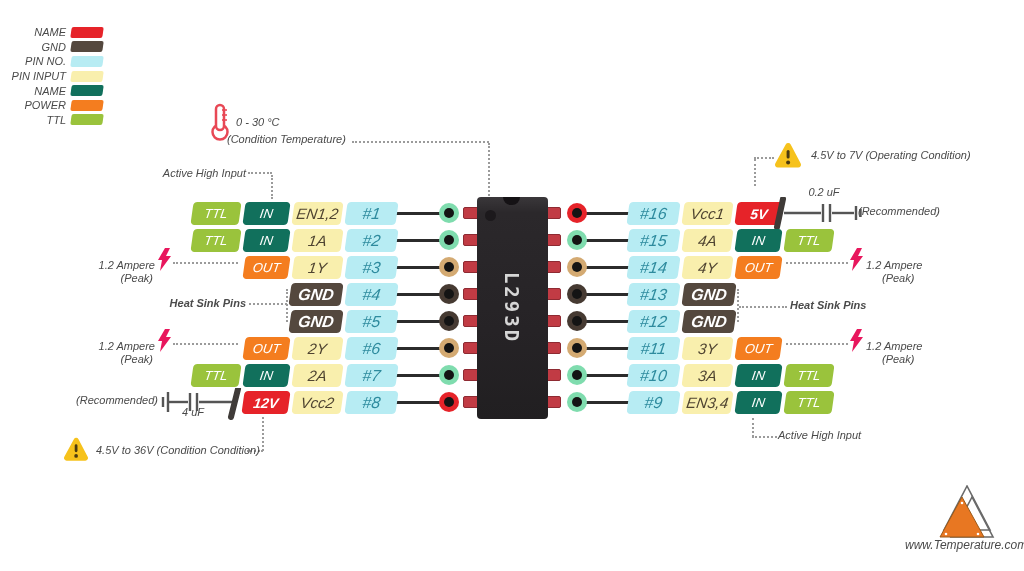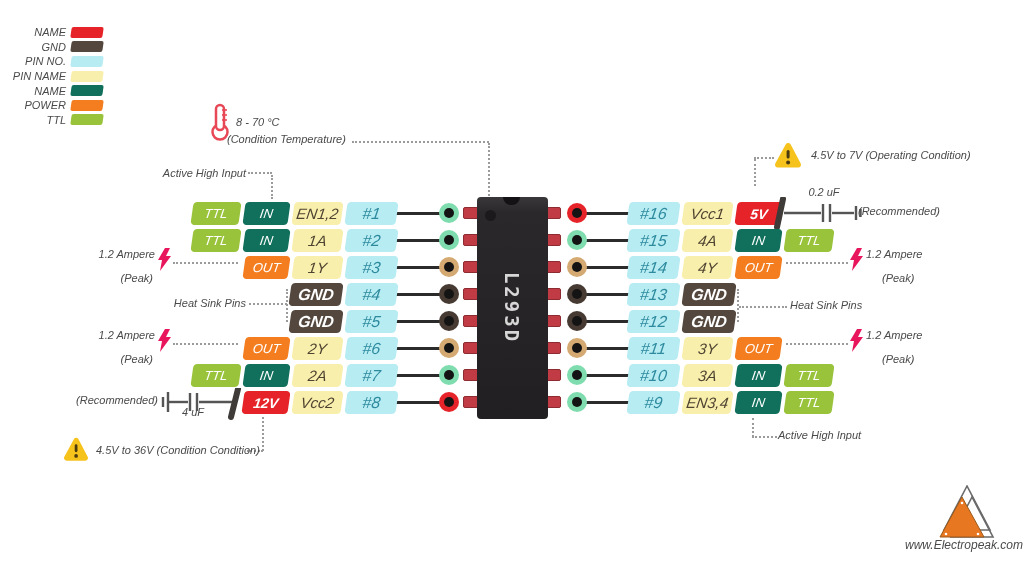--- a/index.html
+++ b/index.html
@@ -36,28 +36,28 @@
         z-index:2;}
   #chip-notch{position:absolute;left:26px;top:0;width:17px;height:8px;
               border-radius:0 0 9px 9px;background:#151215;}
   #chip-dimple{position:absolute;left:8px;top:13px;width:11px;height:11px;border-radius:50%;
                background:#1c191c;}
   #chip-label-wrap{position:absolute;inset:0;display:flex;align-items:center;justify-content:center;}
   #chip-label{transform:rotate(90deg);font-family:"DejaVu Sans Mono",monospace;font-weight:bold;
               font-size:19px;letter-spacing:3px;color:#d6d6d6;white-space:nowrap;}
   
   .ann{position:absolute;font-style:italic;font-size:11px;color:#4a4a4a;white-space:nowrap;z-index:5;}
-  .ann.semibold{font-weight:400;}
+  .ann.semibold{font-weight:700;}
   .right-align{text-align:right;}
   .center-align{text-align:center;}
   .dot-h{position:absolute;height:0;border-top:2px dotted #9b9b9b;z-index:0;}
   .dot-v{position:absolute;width:0;border-left:2px dotted #9b9b9b;z-index:0;}
   .icon{position:absolute;z-index:5;}
   .amp-block{position:absolute;z-index:5;font-style:italic;font-size:11px;color:#4a4a4a;}
-  .amp-line{display:flex;align-items:flex-start;gap:3px;}
+  .amp-line{display:flex;align-items:flex-end;gap:3px;}
   .amp-block.la .amp-line{justify-content:flex-end;}
   .amp-peak{line-height:1.3;}
   .amp-block.la .amp-peak{text-align:right;padding-right:18px;}
   .amp-block.ra .amp-peak{padding-left:32px;}
   #footer-text{font-size:12px;}
 </style>
 </head>
 <body>
 
 <div id="stage">
@@ -69,21 +69,21 @@
       </div>
       <div class="legend-row">
         <span class="legend-label">GND</span>
         <span class="legend-swatch" style="background: rgb(84, 72, 62);"></span>
       </div>
       <div class="legend-row">
         <span class="legend-label">PIN NO.</span>
         <span class="legend-swatch" style="background: rgb(183, 236, 243);"></span>
       </div>
       <div class="legend-row">
-        <span class="legend-label">PIN NAME</span>
+        <span class="legend-label">PIN INPUT</span>
         <span class="legend-swatch" style="background: rgb(249, 239, 173);"></span>
       </div>
       <div class="legend-row">
         <span class="legend-label">NAME</span>
         <span class="legend-swatch" style="background: rgb(17, 112, 92);"></span>
       </div>
       <div class="legend-row">
         <span class="legend-label">POWER</span>
         <span class="legend-swatch" style="background: rgb(244, 125, 31);"></span>
       </div>
@@ -122,21 +122,21 @@
 
   <div class="ann right-align" style="left:130px;top:167px;width:116px;">Active High Input</div>
 
   <svg class="icon" style="left:209px;top:103px;" width="26" height="38" viewBox="0 0 26 38">
     <circle cx="11" cy="29" r="7.5" fill="#fff" stroke="#e84855" stroke-width="2.5"></circle>
     <rect x="7" y="2" width="8" height="25" rx="4" fill="#fff" stroke="#e84855" stroke-width="2.5"></rect>
     <line x1="13" y1="7" x2="18" y2="7" stroke="#e84855" stroke-width="1.6"></line>
     <line x1="13" y1="12" x2="18" y2="12" stroke="#e84855" stroke-width="1.6"></line>
     <line x1="13" y1="17" x2="18" y2="17" stroke="#e84855" stroke-width="1.6"></line>
   </svg>
-  <div class="ann" style="left:236px;top:116px;">8 - 70 °C</div>
+  <div class="ann" style="left:236px;top:116px;">0 - 30 °C</div>
   <div class="ann" style="left:227px;top:133px;">(Condition Temperature)</div>
 
   <svg class="icon" style="left:773px;top:141px;" width="30" height="27" viewBox="0 0 30 27">
     <path d="M12.7,3.4 a2.9,2.9 0 0 1 5,0 L27.6,22.3 a2.9,2.9 0 0 1 -2.5,4.3 H4.9 a2.9,2.9 0 0 1 -2.5,-4.3 Z" fill="#f6c21c"></path>
     <rect x="13.6" y="9" width="3" height="8.5" rx="1.5" fill="#4a3a10"></rect>
     <circle cx="15.1" cy="21.5" r="2" fill="#4a3a10"></circle>
   </svg>
   <div class="ann" style="left:811px;top:149px;">4.5V to 7V (Operating Condition)</div>
 
   <div class="ann center-align" style="left:798px;top:186px;width:52px;">0.2 uF</div>
@@ -210,21 +210,21 @@
   <div class="ann" style="left:778px;top:429px;">Active High Input</div>
 
   <svg class="icon" style="left:937px;top:485px;" width="60" height="54" viewBox="0 0 60 54">
     <polygon points="30,1 7,45 53,45" fill="none" stroke="#6a6a6a" stroke-width="1.6"></polygon>
     <polygon points="35,12 14,52 56,52" fill="none" stroke="#6a6a6a" stroke-width="1.6"></polygon>
     <polygon points="25,12 3,52 47,52" fill="#e87722" stroke="#9a5a1a" stroke-width="1"></polygon>
     <circle cx="25" cy="18" r="1.3" fill="#fff"></circle>
     <circle cx="9" cy="49" r="1.3" fill="#fff"></circle>
     <circle cx="41" cy="49" r="1.3" fill="#fff"></circle>
   </svg>
-  <div class="ann center-align" id="footer-text" style="left:905px;top:538px;width:115px;">www.Electropeak.com</div>
+  <div class="ann center-align" id="footer-text" style="left:905px;top:538px;width:115px;">www.Temperature.com</div>
 
 <div class="pin-row left" style="top: 201.5px;">
       <span class="cell c-ttl" style="background: rgb(154, 195, 60);">TTL</span>
       <span class="cell c-input" style="background: rgb(17, 112, 92);">IN</span>
       <span class="cell c-pin_name" style="background: rgb(249, 239, 173);">EN1,2</span>
       <span class="cell c-pin_no" style="background: rgb(183, 236, 243);">#1</span>
     </div>
     <div class="wire" style="left: 394px; top: 211.5px; width: 57px; background: rgb(43, 43, 43);"></div>
     <div class="dot" style="left: 439px; top: 203px; background: rgb(127, 220, 174);">
       <div class="dot-in"></div>

